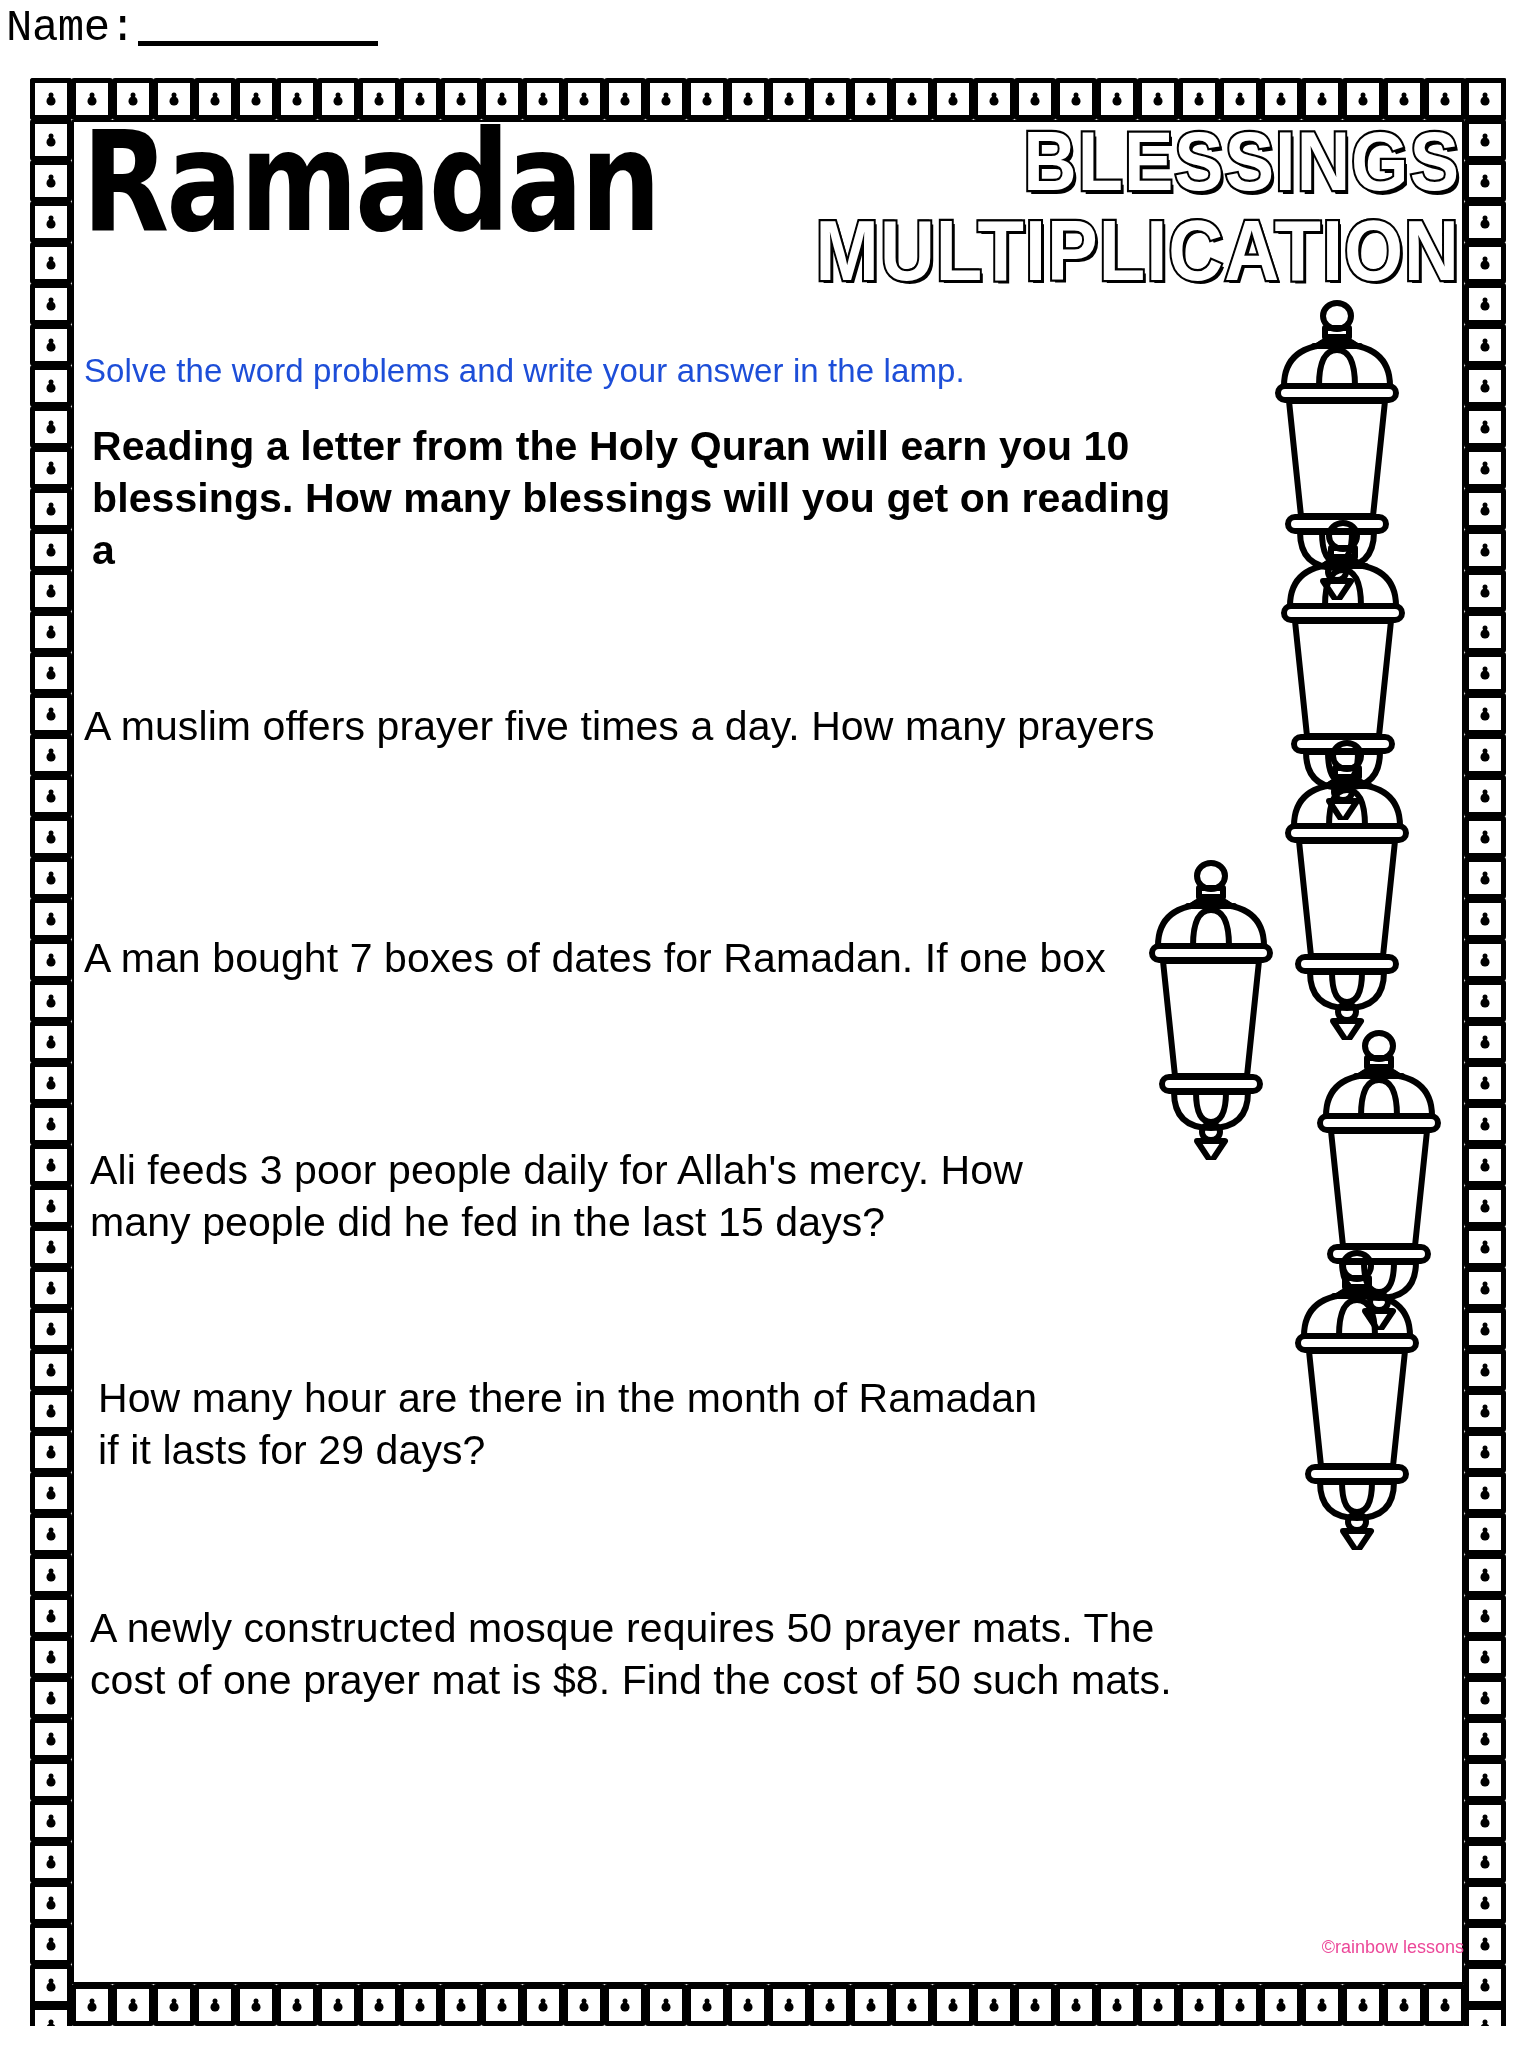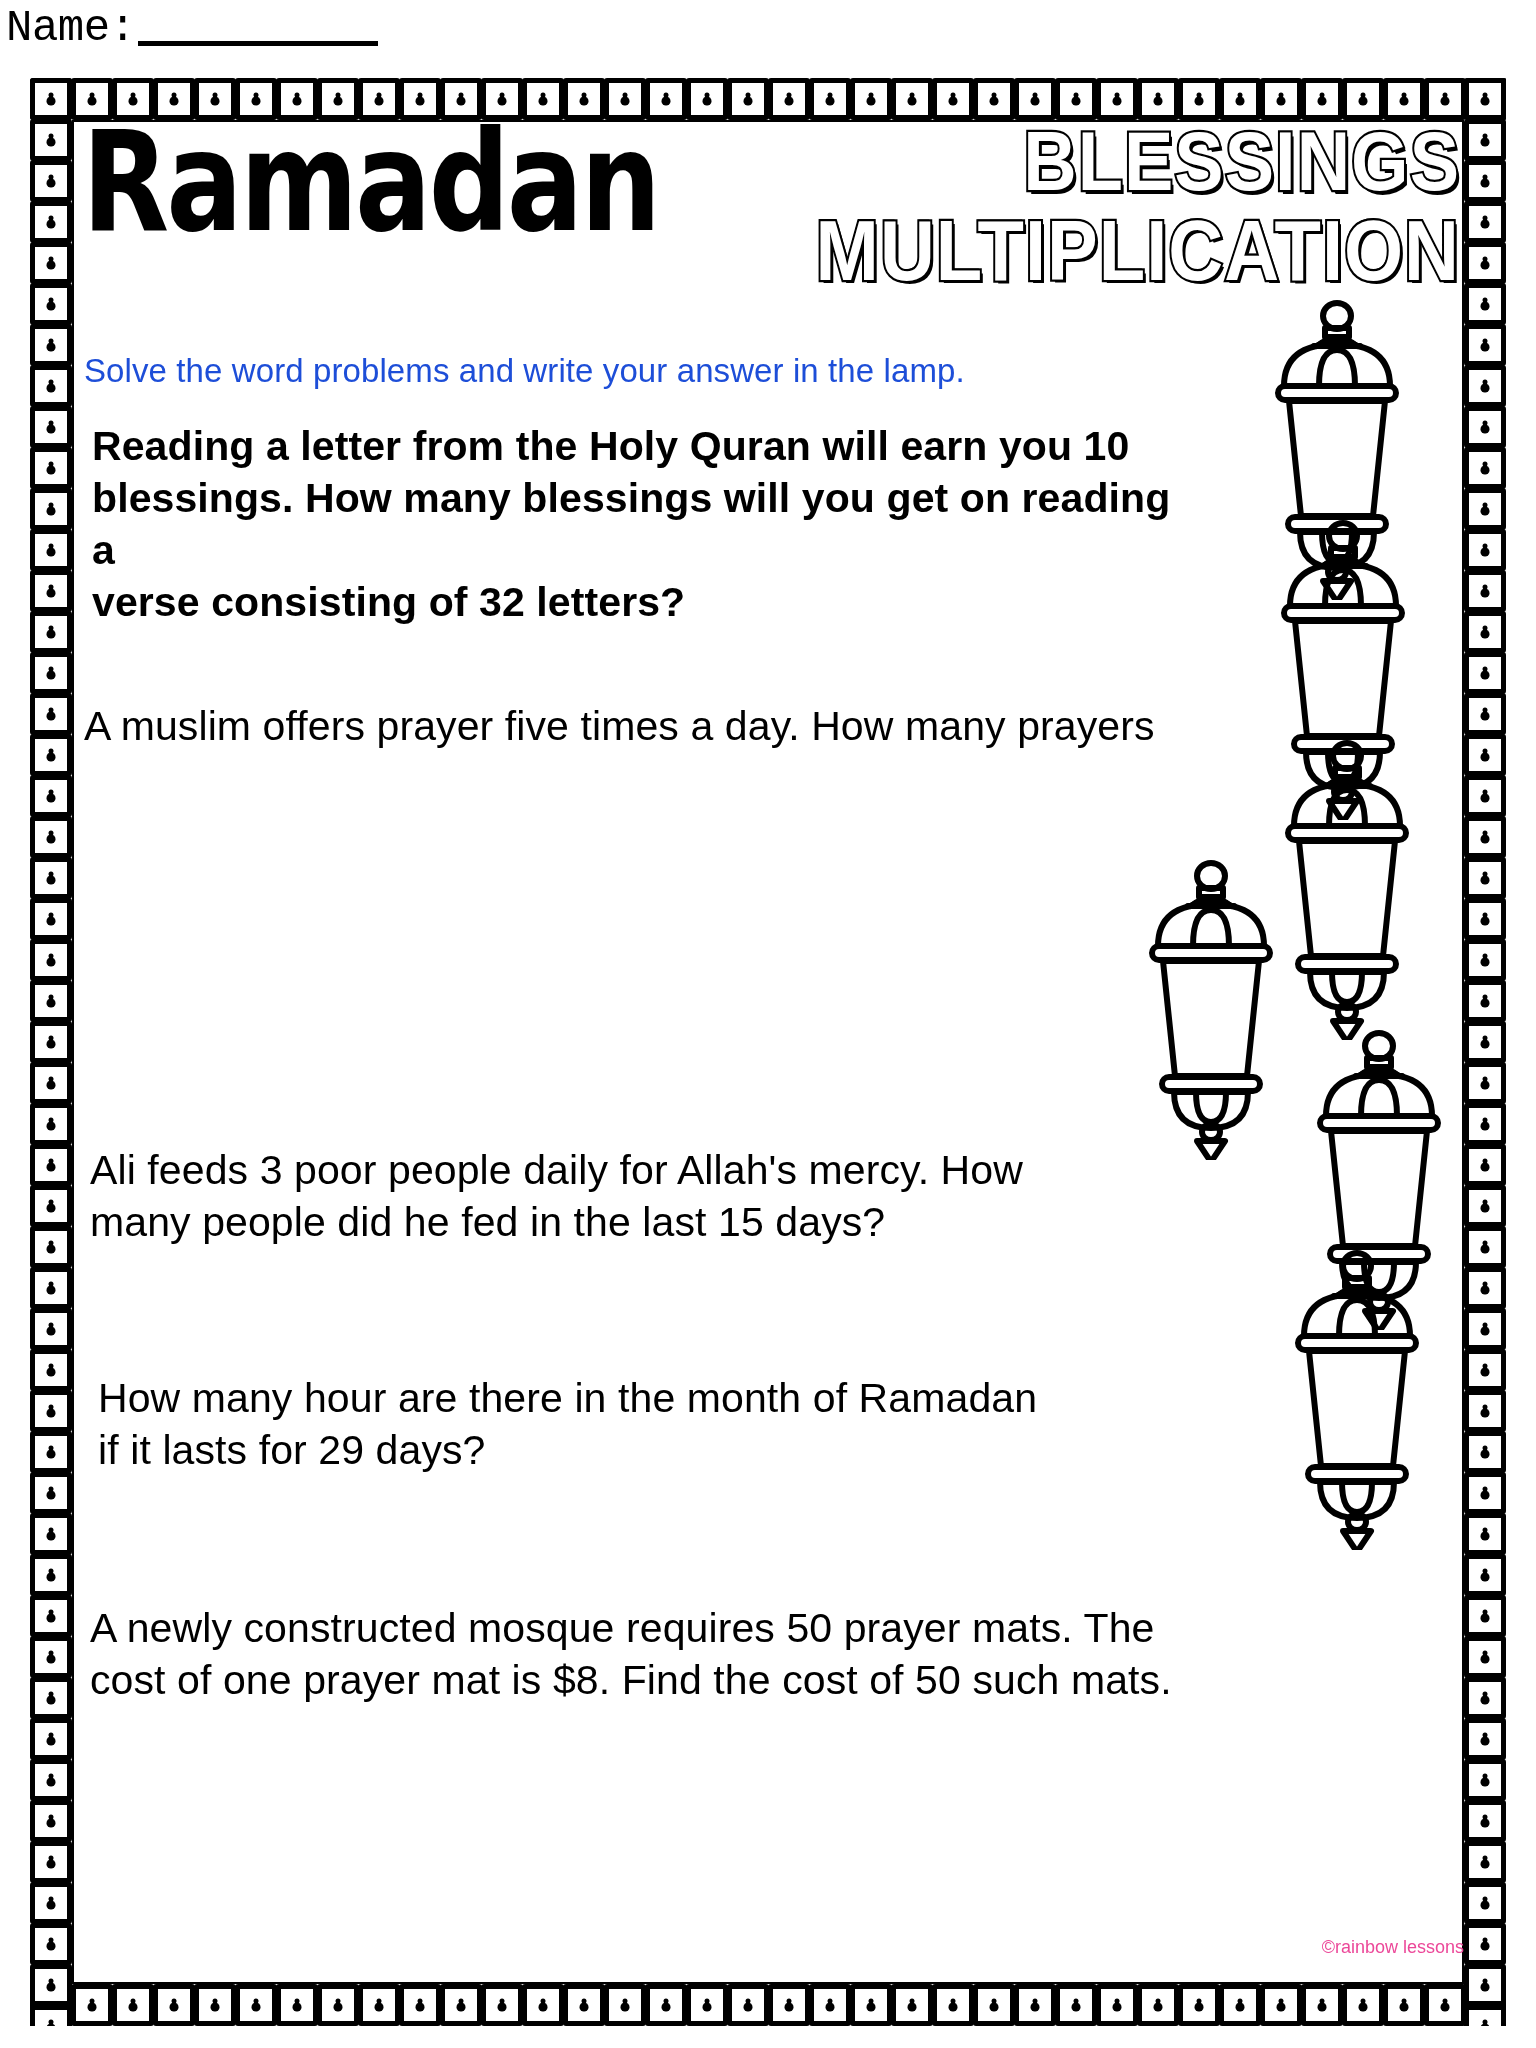--- a/index.html
+++ b/index.html
@@ -370,28 +370,28 @@
     </div>
   </div>
 
   <div class="instruction">Solve the word problems and write your answer in the lamp.</div>
 
   <div class="problems">
 
     <div class="problem" style="position:absolute;left:8px;top:0;width:1100px;font-weight:bold;">
       <p>Reading a letter from the Holy Quran will earn you 10</p>
       <p>blessings. How many blessings will you get on reading a</p>
-      <p>verse consisting of 32 letters?</p>
     </div>
 
     <div class="problem" style="position:absolute;left:0px;top:280px;width:1180px;">
       <p>A muslim offers prayer five times a day. How many prayers</p>
     </div>
 
     <div class="problem" style="position:absolute;left:0px;top:512px;width:1140px;">
+      <p>A man bought 7 boxes of dates for Ramadan. If one box</p>
     </div>
 
     <div class="problem" style="position:absolute;left:6px;top:724px;width:1060px;">
       <p>Ali feeds 3 poor people daily for Allah's mercy. How</p>
       <p>many people did he fed in the last 15 days?</p>
     </div>
 
     <div class="problem" style="position:absolute;left:14px;top:952px;width:1080px;">
       <p>How many hour are there in the month of Ramadan</p>
       <p>if it lasts for 29 days?</p>

